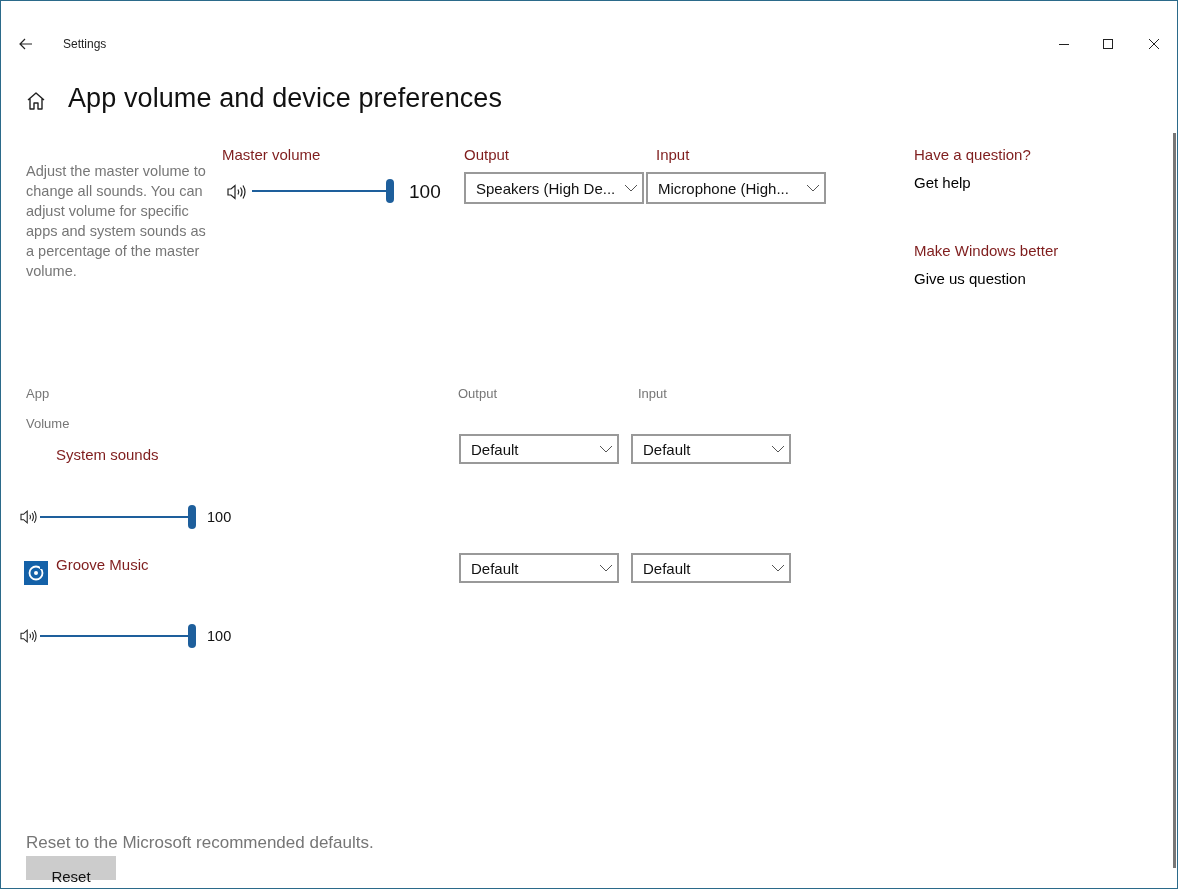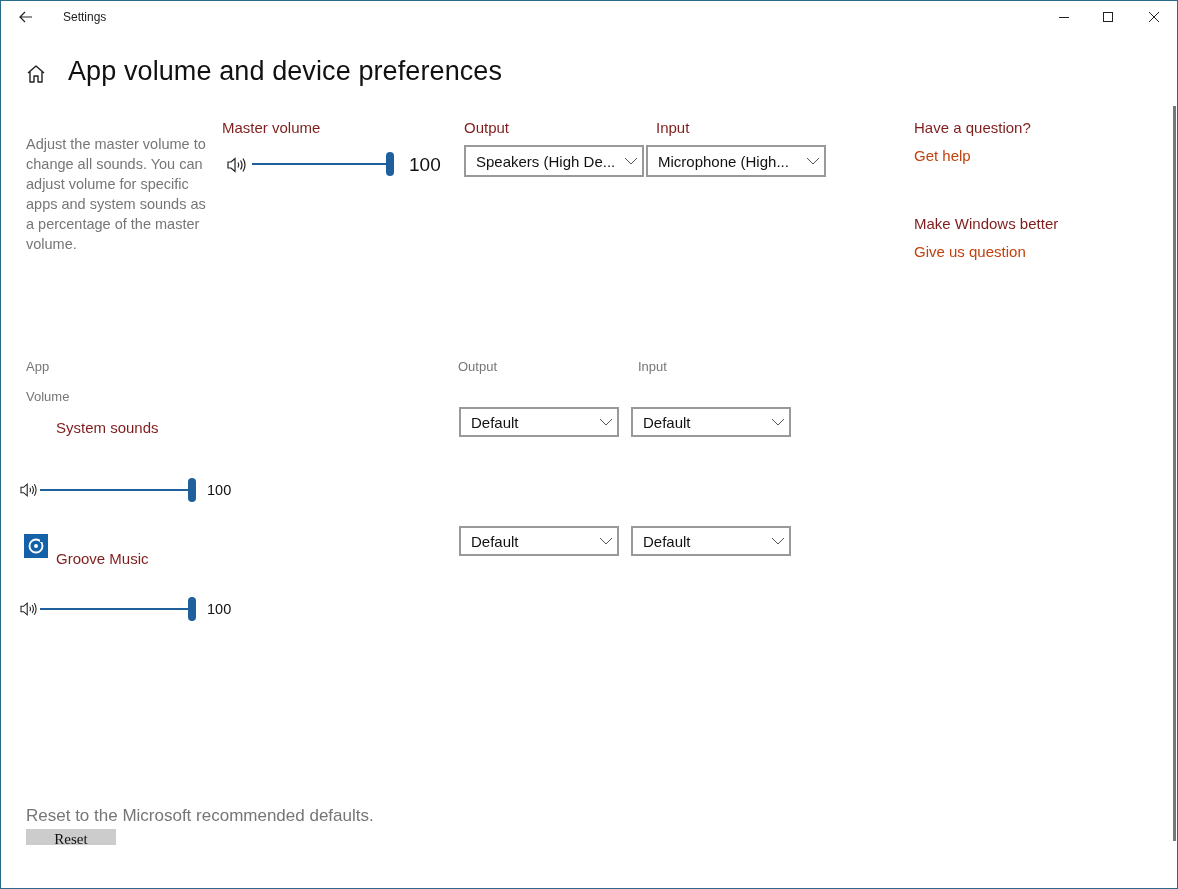--- a/index.html
+++ b/index.html
@@ -6,21 +6,21 @@
   body {
     width: 1178px; height: 889px; position: relative; overflow: hidden;
     background: #ffffff;
     font-family: "Liberation Sans", "DejaVu Sans", sans-serif;
     color: #1a1a1a;
   }
   .window {
     position: absolute; left: 0; top: 0; width: 1176px; height: 887px;
     border: 1px solid #2b6a8a; background: #fff; box-sizing: content-box;
   }
-  .abs { position: absolute; }
+  .abs { position: absolute; margin-top: 27px; }
   
   .back-btn { left: 10px; top: 4px; width: 30px; height: 24px; display:flex; align-items:center; justify-content:center; cursor: default; }
   .title-text { left: 62px; top: 9px; font-size: 12px; color: #222; }
   .caption-btn { top: 0; width: 46px; height: 32px; display:flex; align-items:center; justify-content:center; }
   .min-btn { left: 1040px; }
   .max-btn { left: 1084px; }
   .close-btn { left: 1130px; }
 
   
   .home-icon { left: 24px; top: 62px; width: 22px; height: 22px; }
@@ -42,26 +42,26 @@
 
   
   .select {
     height: 30px; box-sizing: border-box; border: 2px solid #999; background:#fff;
     display:flex; align-items:center; padding-left: 10px; padding-right: 4px;
     font-size: 15px; color:#111;
   }
   .select .txt { flex: 1; white-space: nowrap; overflow: hidden; }
   .select .chev { width: 14px; height: 8px; margin-left: 6px; }
 
-  .link { font-size: 15px; color: #c2410c; cursor: pointer; }
+  .link { font-size: 15px; color: #000000; cursor: pointer; }
 
   .groove-icon { left: 23px; top: 533px; width: 24px; height: 24px; background: #1461a8; display:flex; align-items:center; justify-content:center; }
 
   .reset-desc { left: 25px; top: 805px; font-size: 17px; color: #767676; }
-  .reset-btn { left: 25px; top: 828px; width: 90px; height: 16px; background: #cccccc; border: none; font-size: 15px; color: #111; font-family: Liberation Serif, serif; padding: 2px; cursor: pointer; }
+  .reset-btn { left: 25px; top: 828px; width: 90px; height: 16px; background: #cccccc; border: none; font-size: 15px; color: #111; font-family: Liberation Sans, sans-serif; padding: 12px; cursor: pointer; }
 
   .scrollbar { left: 1172px; top: 105px; width: 3px; height: 735px; background: #777; }
 </style>
 </head>
 <body>
 
 <div class="window">
 
   <div class="abs back-btn">
     <svg width="14" height="12" viewBox="0 0 14 12">
@@ -163,21 +163,21 @@
   </div>
   <div class="abs value" style="left:206px; top:481px;">100</div>
 
   <div class="abs groove-icon">
     <svg width="18" height="18" viewBox="0 0 18 18">
       <circle cx="9" cy="9" r="6.5" fill="none" stroke="#fff" stroke-width="1.8"></circle>
       <circle cx="9" cy="9" r="2" fill="#fff"></circle>
       <rect x="13" y="2" width="3" height="3" fill="#1461a8"></rect>
     </svg>
   </div>
-  <div class="abs label" style="left:55px; top:549px;">Groove Music</div>
+  <div class="abs label" style="left:55px; top:528px;">Groove Music</div>
   <div class="abs select" style="left:458px; top:525px; width:160px;">
     <span class="txt">Default</span>
     <svg class="chev" viewBox="0 0 14 8">
         <path d="M1 1 L7 7 L13 1" fill="none" stroke="#555" stroke-width="1"></path>
       </svg>
   </div>
   <div class="abs select" style="left:630px; top:525px; width:160px;">
     <span class="txt">Default</span>
     <svg class="chev" viewBox="0 0 14 8">
         <path d="M1 1 L7 7 L13 1" fill="none" stroke="#555" stroke-width="1"></path>

